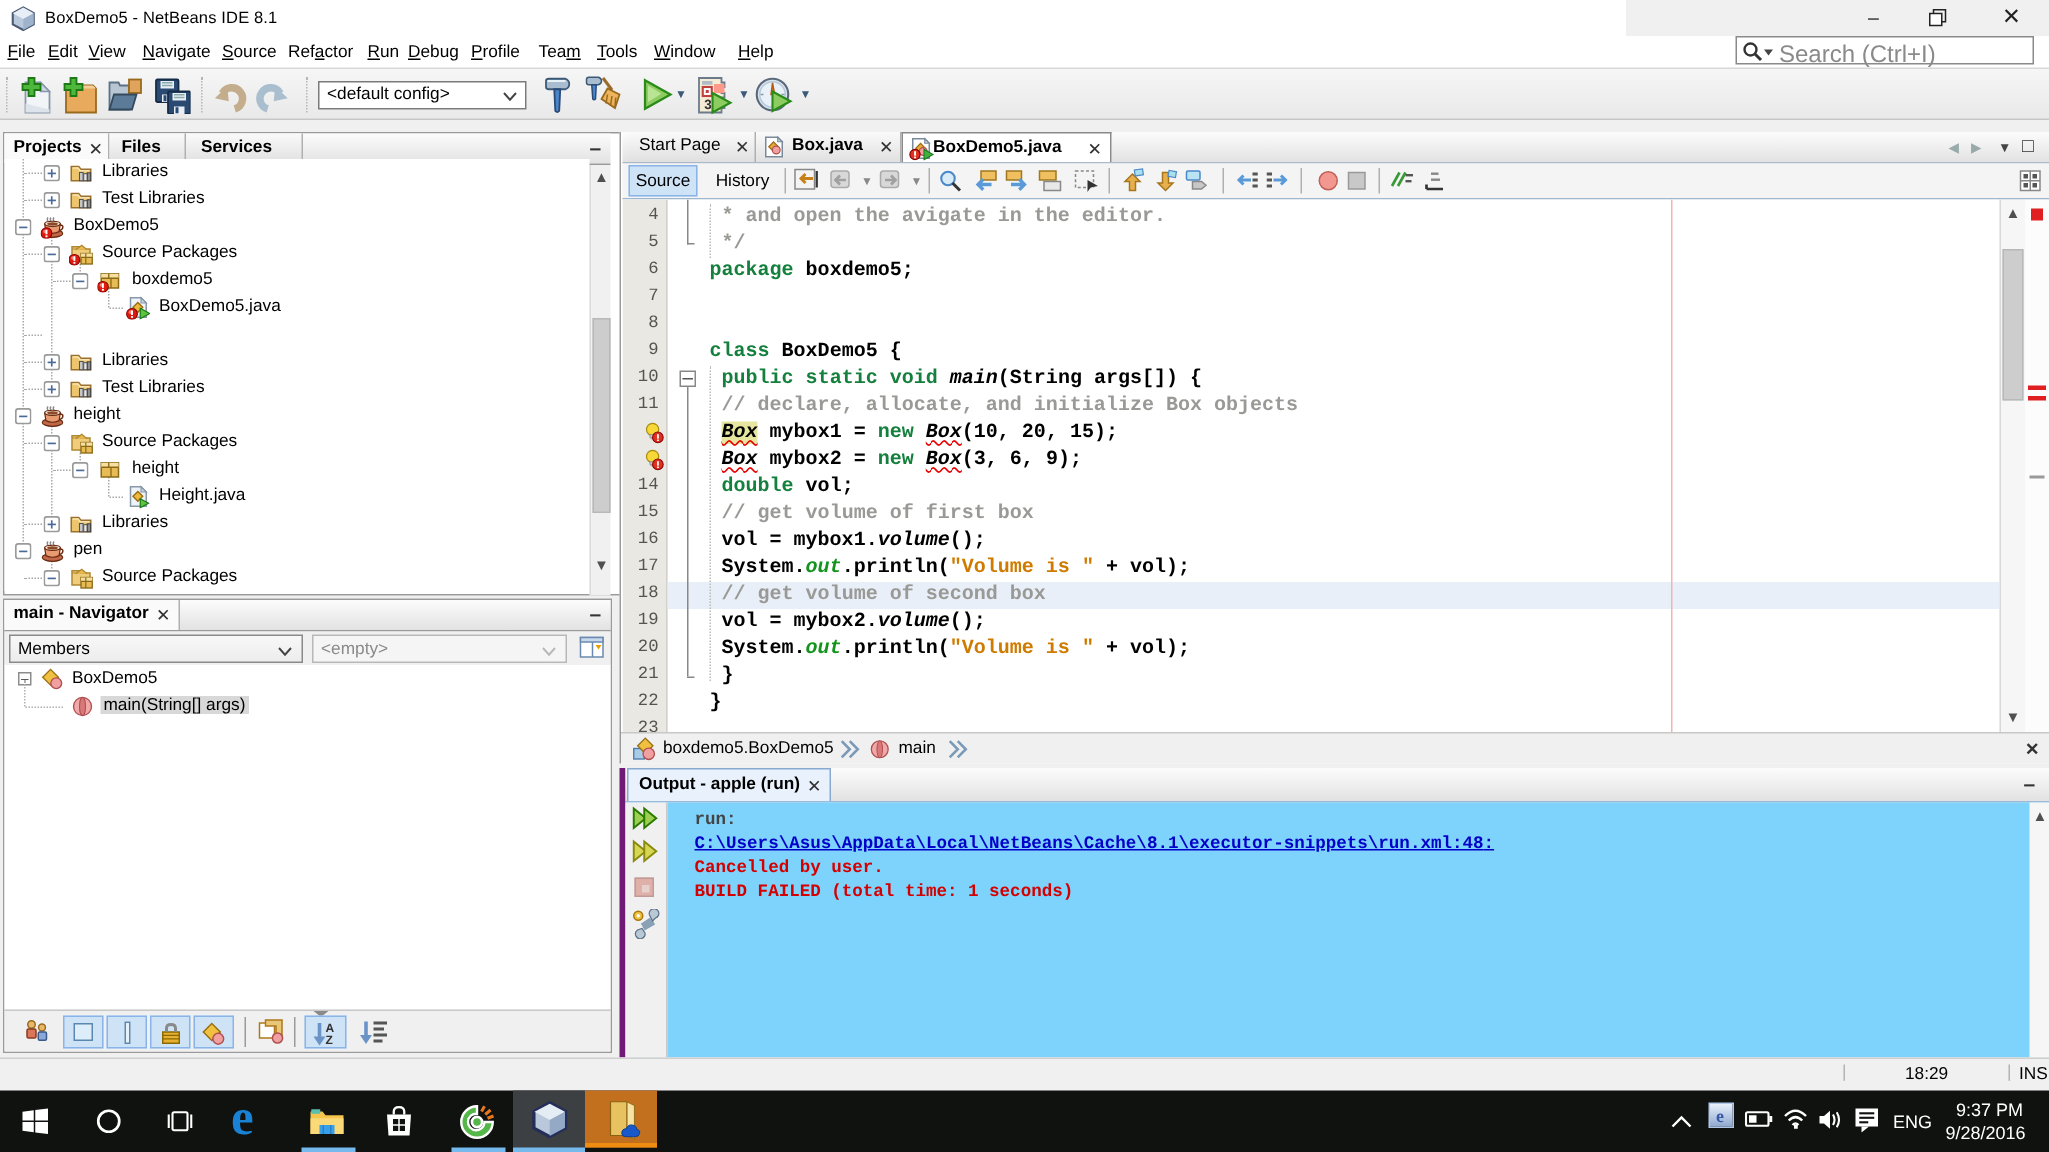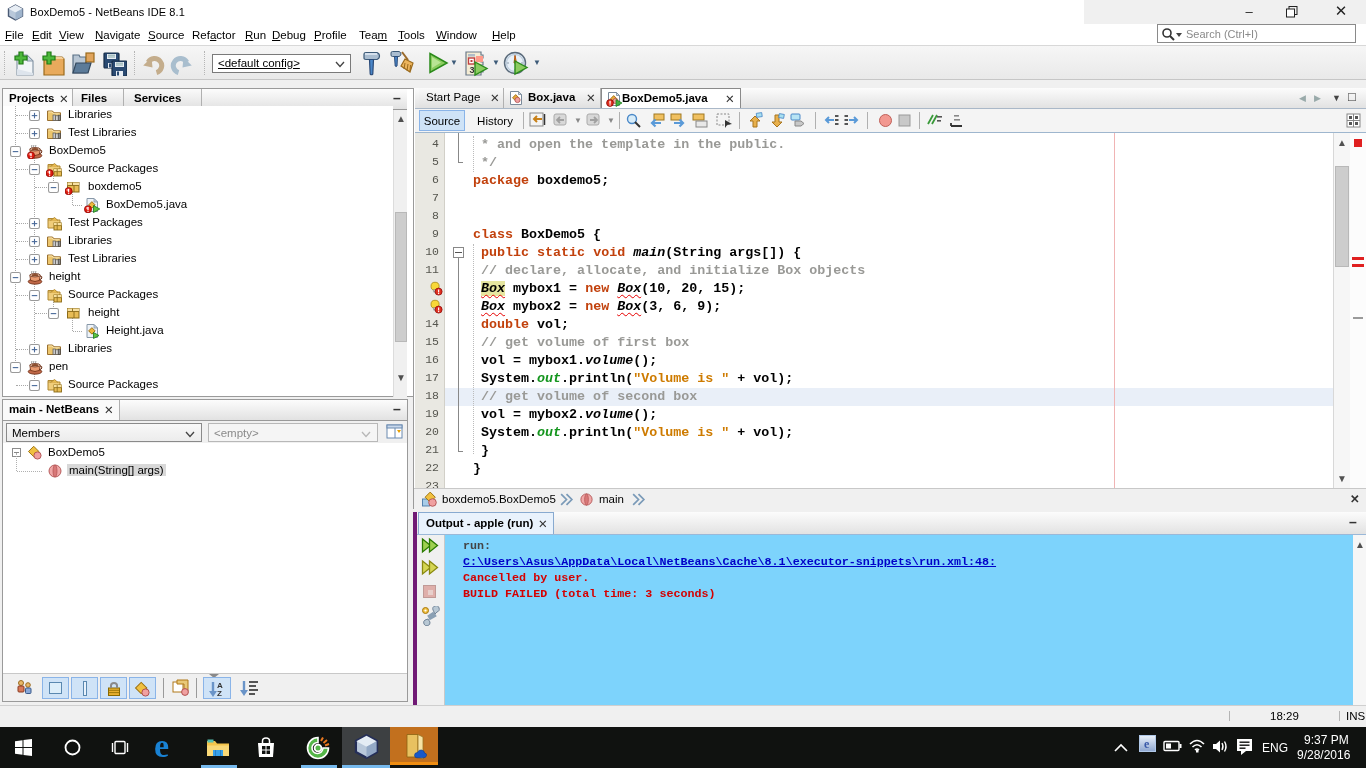--- a/index.html
+++ b/index.html
@@ -9,26 +9,26 @@
 #app { position:absolute; left:0; top:0; width:1366px; height:768px; background:#f0f0f0; }
 
 #titlebar { left:0; top:0; width:1084px; height:24px; background:#fff; }
 #title-text { left:30px; top:6px; font-size:11px; letter-spacing:0.1px; }
 .winbtn { top:4px; width:30px; height:16px; text-align:center; font-size:13px; color:#222; }
 
 #menubar { left:0; top:24px; width:1366px; height:22px; background:#fff; border-bottom:1px solid #d8d8d8; }
 #menubar span.mi { position:absolute; top:5px; font-size:11.5px; }
 
 #search { left:1157px; top:24px; width:199px; height:19px; background:#fff; border:1px solid #8a8a8a; }
-#search .ph { position:absolute; left:28px; top:3px; color:#8a8a8a; font-size:11px; }
+#search .ph { position:absolute; left:28px; top:3px; color:#8a8a8a; font-size:16px; }
 
 #toolbar { left:0; top:46px; width:1366px; height:34px; background:linear-gradient(#f6f6f6,#e9e9e9); border-bottom:1px solid #c6c6c6; }
 .tbsep { position:absolute; top:5px; width:1px; height:24px; border-left:1px dotted #b5b5b5; }
 #cfgbox { position:absolute; left:212px; top:8px; width:139px; height:19px; background:#fff; border:1px solid #7a7a7a; font-size:11.5px; }
-#cfgbox .txt { position:absolute; left:5px; top:2px;text-decoration:underline; }
+#cfgbox .txt { position:absolute; left:5px; top:2px; }
 
 
 .panel { background:#fff; border:1px solid #9a9a9a; }
 .tabstrip { position:absolute; background:linear-gradient(#fcfcfc,#e2e2e2); border-bottom:1px solid #9a9a9a; }
 .tab { position:absolute; top:0; height:100%; border-right:1px solid #b0b0b0; background:linear-gradient(#fafafa,#e0e0e0); font-size:11.5px; }
 .tab.active { background:#fafafa; font-weight:bold; }
 .tab .x { font-weight:normal; color:#333; }
 .minbtn { position:absolute; font-weight:bold; color:#333; font-size:14px; }
 
 .trow { position:absolute; height:18px; font-size:11.5px; white-space:nowrap; }
@@ -37,21 +37,21 @@
 
 .sb { background:#f0f0f0; }
 .sbthumb { position:absolute; background:#cdcdcd; border:1px solid #b8b8b8; }
 .sbarrow { position:absolute; color:#505050; font-size:10px; text-align:center; }
 
 #edit-toolbar { left:1px; top:21px; width:951px; height:24px; background:#f4f4f4; border-bottom:1px solid #9eb6ce; }
 #code { left:1px; top:45px; width:918px; height:355px; background:#fff; overflow:hidden; }
 #gutter { position:absolute; left:0; top:0; width:30px; height:355px; background:#e9e8e2; border-right:1px solid #d2d0c8; }
 .ln { position:absolute; width:22px; text-align:right; font-family:"Liberation Mono",monospace; font-size:11.5px; color:#55554e; padding-top:1px; }
 .cl { position:absolute; left:58px; font-family:"Liberation Mono",monospace; font-size:13.35px; font-weight:bold; white-space:pre; line-height:18px; }
-.kw { color:#c2410c; }
+.kw { color:#15803d; }
 .cm { color:#999996; font-weight:bold; }
 .st { color:#ce7b00; }
 .grn { color:#13951d; font-style:italic; }
 .it { font-style:italic; }
 .err { text-decoration:underline wavy #e60000 1px; text-underline-offset:2px; }
 
 #output { left:413px; top:512px; width:953px; height:193px; }
 .oline { position:absolute; font-family:"Liberation Mono",monospace; font-size:11.7px; font-weight:bold; white-space:pre; }
 
 #statusbar { left:0; top:705px; width:1366px; height:22px; background:#f0f0f0; border-top:1px solid #cfcfcf; font-size:11.5px; }
@@ -332,186 +332,169 @@
             <rect x="5.6" y="5.6" width="4.6" height="4.6" fill="#ecb93c" stroke="#9a6a10" stroke-width="0.9" transform="rotate(45 7.9 7.9)"></rect>
             <polygon points="9.5,8.5 15.8,12 9.5,15.5" fill="#5ec43e" stroke="#1a7a1a" stroke-width="0.8"></polygon>
             <circle cx="4" cy="12.3" r="3.6" fill="#dd1c10" stroke="#8a0000" stroke-width="0.7"></circle>
             <circle cx="3" cy="11.100000000000001" r="1.2" fill="#ff8a80" opacity="0.9"></circle>
             <rect x="3.35" y="9.9" width="1.3" height="3.1" fill="#fff"></rect>
             <rect x="3.35" y="13.700000000000001" width="1.3" height="1.2" fill="#fff"></rect>
           </svg>
           <span class="lbl" style="left:103px">BoxDemo5.java</span>
         </div>
       <div class="abs" style="left:13px;top:117px;width:12px;height:1px;border-top:1px dotted #a8a8a8"></div>
-      <div class="trow" style="left:0;top:108px;width:390px;">
+      <div class="abs" style="left:13px;top:135px;width:12px;height:1px;border-top:1px dotted #a8a8a8"></div>
+      <div class="trow" style="left:0;top:126px;width:390px;">
           <svg class="abs" style="left:26px;top:3.5px" width="11" height="11" viewBox="0 0 10 10">
             <rect x="0.5" y="0.5" width="9" height="9" rx="1.5" fill="#fff" stroke="#9a9a9a"></rect>
             <rect x="2.5" y="4.6" width="5" height="1" fill="#4a6a9a"></rect>
             <rect x="4.5" y="2.6" width="1" height="5" fill="#4a6a9a"></rect>
+          </svg>
+          <svg class="abs" style="left:43px;top:1px" width="16" height="16" viewBox="0 0 16 16">
+            <path d="M1.5 4 L6.5 4 L8 5.8 L14.5 5.8 L14.5 13.5 L1.5 13.5 Z" fill="#ecc56c" stroke="#9a7030" stroke-width="1"></path>
+            <path d="M2.5 5 L6 5 L7.5 6.8 L13.5 6.8" fill="none" stroke="#f8e4b0" stroke-width="1"></path>
+            <rect x="7" y="8" width="2.4" height="5.5" fill="#c8c8c8" stroke="#555" stroke-width="0.7"></rect>
+            <rect x="9.8" y="8.8" width="2.4" height="4.7" fill="#e8e8e8" stroke="#555" stroke-width="0.7"></rect>
+            <rect x="12.2" y="8.2" width="2.2" height="5.3" fill="#909090" stroke="#444" stroke-width="0.7"></rect>
+          </svg>
+          <span class="lbl" style="left:65px">Libraries</span>
+        </div>
+      <div class="abs" style="left:13px;top:153px;width:12px;height:1px;border-top:1px dotted #a8a8a8"></div>
+      <div class="trow" style="left:0;top:144px;width:390px;">
+          <svg class="abs" style="left:26px;top:3.5px" width="11" height="11" viewBox="0 0 10 10">
+            <rect x="0.5" y="0.5" width="9" height="9" rx="1.5" fill="#fff" stroke="#9a9a9a"></rect>
+            <rect x="2.5" y="4.6" width="5" height="1" fill="#4a6a9a"></rect>
+            <rect x="4.5" y="2.6" width="1" height="5" fill="#4a6a9a"></rect>
+          </svg>
+          <svg class="abs" style="left:43px;top:1px" width="16" height="16" viewBox="0 0 16 16">
+            <path d="M1.5 4 L6.5 4 L8 5.8 L14.5 5.8 L14.5 13.5 L1.5 13.5 Z" fill="#ecc56c" stroke="#9a7030" stroke-width="1"></path>
+            <path d="M2.5 5 L6 5 L7.5 6.8 L13.5 6.8" fill="none" stroke="#f8e4b0" stroke-width="1"></path>
+            <rect x="7" y="8" width="2.4" height="5.5" fill="#c8c8c8" stroke="#555" stroke-width="0.7"></rect>
+            <rect x="9.8" y="8.8" width="2.4" height="4.7" fill="#e8e8e8" stroke="#555" stroke-width="0.7"></rect>
+            <rect x="12.2" y="8.2" width="2.2" height="5.3" fill="#909090" stroke="#444" stroke-width="0.7"></rect>
+          </svg>
+          <span class="lbl" style="left:65px">Test Libraries</span>
+        </div>
+      <div class="trow" style="left:0;top:162px;width:390px;">
+          <svg class="abs" style="left:7px;top:3.5px" width="11" height="11" viewBox="0 0 10 10">
+            <rect x="0.5" y="0.5" width="9" height="9" rx="1.5" fill="#fff" stroke="#9a9a9a"></rect>
+            <rect x="2.5" y="4.6" width="5" height="1" fill="#4a6a9a"></rect>
+          </svg>
+          <svg class="abs" style="left:24px;top:1px" width="16" height="16" viewBox="0 0 16 16">
+            <path d="M5 4.5 Q4 3.2 5 2 M7 4.5 Q6 3.2 7 2 M9 4.5 Q8 3.2 9 2" stroke="#8a8a8a" fill="none" stroke-width="0.9"></path>
+            <ellipse cx="8" cy="12.6" rx="6.8" ry="2.6" fill="#c06848" stroke="#6a2a10" stroke-width="0.8"></ellipse>
+            <path d="M2.8 6.2 L3.6 11.4 Q8 13.6 12.4 11.4 L13.2 6.2 Z" fill="#e89a70" stroke="#6a2a10" stroke-width="0.8"></path>
+            <ellipse cx="8" cy="6.2" rx="5.2" ry="1.7" fill="#fce8d8" stroke="#6a2a10" stroke-width="0.8"></ellipse>
+            <ellipse cx="8" cy="6.2" rx="3.6" ry="1.1" fill="#8a4a2a"></ellipse>
+            <path d="M13 7 Q15.4 7 14.8 9 Q14.3 10.6 12.6 10.4" fill="none" stroke="#6a2a10" stroke-width="1"></path>
+          </svg>
+          <span class="lbl" style="left:46px">height</span>
+        </div>
+      <div class="abs" style="left:13px;top:189px;width:12px;height:1px;border-top:1px dotted #a8a8a8"></div>
+      <div class="trow" style="left:0;top:180px;width:390px;">
+          <svg class="abs" style="left:26px;top:3.5px" width="11" height="11" viewBox="0 0 10 10">
+            <rect x="0.5" y="0.5" width="9" height="9" rx="1.5" fill="#fff" stroke="#9a9a9a"></rect>
+            <rect x="2.5" y="4.6" width="5" height="1" fill="#4a6a9a"></rect>
           </svg>
           <svg class="abs" style="left:43px;top:1px" width="16" height="16" viewBox="0 0 16 16">
             <path d="M2 3.5 L8 3.5 L8 5 L14 5 L14 13 L2 13 Z" fill="#f0cd7a" stroke="#b08830" stroke-width="1"></path>
             <path d="M2 5 L8 5" stroke="#b08830" stroke-width="0.8"></path>
             <path d="M4.5 5.5 L8.5 2.5 L12 5.5" fill="#e8ba50" stroke="#b08830" stroke-width="0.9"></path>
             <rect x="8" y="8" width="7.5" height="7" fill="#e8bc55" stroke="#8a6a18" stroke-width="0.9"></rect>
             <rect x="8" y="8" width="7.5" height="2.6" fill="#f6dfa0"></rect>
             <line x1="11.2" y1="8" x2="11.2" y2="15" stroke="#8a6a18" stroke-width="0.8"></line>
             <line x1="8" y1="10.6" x2="15.5" y2="10.6" stroke="#8a6a18" stroke-width="0.8"></line>
           </svg>
-          <span class="lbl" style="left:65px">Test Packages</span>
-        </div>
-      <div class="abs" style="left:13px;top:135px;width:12px;height:1px;border-top:1px dotted #a8a8a8"></div>
-      <div class="trow" style="left:0;top:126px;width:390px;">
+          <span class="lbl" style="left:65px">Source Packages</span>
+        </div>
+      <div class="abs" style="left:32px;top:207px;width:12px;height:1px;border-top:1px dotted #a8a8a8"></div>
+      <div class="trow" style="left:0;top:198px;width:390px;">
+          <svg class="abs" style="left:45px;top:3.5px" width="11" height="11" viewBox="0 0 10 10">
+            <rect x="0.5" y="0.5" width="9" height="9" rx="1.5" fill="#fff" stroke="#9a9a9a"></rect>
+            <rect x="2.5" y="4.6" width="5" height="1" fill="#4a6a9a"></rect>
+          </svg>
+          <svg class="abs" style="left:62px;top:1px" width="16" height="16" viewBox="0 0 16 16">
+            <rect x="2.5" y="3.5" width="11.5" height="9.5" fill="#e8bc55" stroke="#8a6a18" stroke-width="1"></rect>
+            <rect x="2.5" y="3.5" width="11.5" height="3" fill="#f6dfa0"></rect>
+            <line x1="7.5" y1="3.5" x2="7.5" y2="6.5" stroke="#8a6a18" stroke-width="0.9"></line>
+            <line x1="9" y1="6.5" x2="9" y2="13" stroke="#8a6a18" stroke-width="0.9"></line>
+            <line x1="2.5" y1="6.5" x2="14" y2="6.5" stroke="#8a6a18" stroke-width="0.9"></line>
+          </svg>
+          <span class="lbl" style="left:85px">height</span>
+        </div>
+      <div class="abs" style="left:70px;top:225px;width:9px;height:1px;border-top:1px dotted #a8a8a8"></div>
+      <div class="trow" style="left:0;top:216px;width:390px;">
+          <svg class="abs" style="left:81px;top:1px" width="16" height="16" viewBox="0 0 16 16">
+            <path d="M3 1.5 L10 1.5 L13.5 5 L13.5 14.5 L3 14.5 Z" fill="#eef3f8" stroke="#8898a8" stroke-width="1"></path>
+            <path d="M10 1.5 L13.5 5 L10 5 Z" fill="#c8d8e8" stroke="#8898a8" stroke-width="0.8"></path>
+            <rect x="5.6" y="5.6" width="4.6" height="4.6" fill="#ecb93c" stroke="#9a6a10" stroke-width="0.9" transform="rotate(45 7.9 7.9)"></rect>
+            <polygon points="9.5,9.5 15,12.5 9.5,15.5" fill="#5ec43e" stroke="#1a7a1a" stroke-width="0.8"></polygon>
+          </svg>
+          <span class="lbl" style="left:103px">Height.java</span>
+        </div>
+      <div class="abs" style="left:13px;top:243px;width:12px;height:1px;border-top:1px dotted #a8a8a8"></div>
+      <div class="trow" style="left:0;top:234px;width:390px;">
           <svg class="abs" style="left:26px;top:3.5px" width="11" height="11" viewBox="0 0 10 10">
             <rect x="0.5" y="0.5" width="9" height="9" rx="1.5" fill="#fff" stroke="#9a9a9a"></rect>
             <rect x="2.5" y="4.6" width="5" height="1" fill="#4a6a9a"></rect>
             <rect x="4.5" y="2.6" width="1" height="5" fill="#4a6a9a"></rect>
           </svg>
           <svg class="abs" style="left:43px;top:1px" width="16" height="16" viewBox="0 0 16 16">
             <path d="M1.5 4 L6.5 4 L8 5.8 L14.5 5.8 L14.5 13.5 L1.5 13.5 Z" fill="#ecc56c" stroke="#9a7030" stroke-width="1"></path>
             <path d="M2.5 5 L6 5 L7.5 6.8 L13.5 6.8" fill="none" stroke="#f8e4b0" stroke-width="1"></path>
             <rect x="7" y="8" width="2.4" height="5.5" fill="#c8c8c8" stroke="#555" stroke-width="0.7"></rect>
             <rect x="9.8" y="8.8" width="2.4" height="4.7" fill="#e8e8e8" stroke="#555" stroke-width="0.7"></rect>
             <rect x="12.2" y="8.2" width="2.2" height="5.3" fill="#909090" stroke="#444" stroke-width="0.7"></rect>
           </svg>
           <span class="lbl" style="left:65px">Libraries</span>
         </div>
-      <div class="abs" style="left:13px;top:153px;width:12px;height:1px;border-top:1px dotted #a8a8a8"></div>
-      <div class="trow" style="left:0;top:144px;width:390px;">
-          <svg class="abs" style="left:26px;top:3.5px" width="11" height="11" viewBox="0 0 10 10">
-            <rect x="0.5" y="0.5" width="9" height="9" rx="1.5" fill="#fff" stroke="#9a9a9a"></rect>
-            <rect x="2.5" y="4.6" width="5" height="1" fill="#4a6a9a"></rect>
-            <rect x="4.5" y="2.6" width="1" height="5" fill="#4a6a9a"></rect>
-          </svg>
-          <svg class="abs" style="left:43px;top:1px" width="16" height="16" viewBox="0 0 16 16">
-            <path d="M1.5 4 L6.5 4 L8 5.8 L14.5 5.8 L14.5 13.5 L1.5 13.5 Z" fill="#ecc56c" stroke="#9a7030" stroke-width="1"></path>
-            <path d="M2.5 5 L6 5 L7.5 6.8 L13.5 6.8" fill="none" stroke="#f8e4b0" stroke-width="1"></path>
-            <rect x="7" y="8" width="2.4" height="5.5" fill="#c8c8c8" stroke="#555" stroke-width="0.7"></rect>
-            <rect x="9.8" y="8.8" width="2.4" height="4.7" fill="#e8e8e8" stroke="#555" stroke-width="0.7"></rect>
-            <rect x="12.2" y="8.2" width="2.2" height="5.3" fill="#909090" stroke="#444" stroke-width="0.7"></rect>
-          </svg>
-          <span class="lbl" style="left:65px">Test Libraries</span>
-        </div>
-      <div class="trow" style="left:0;top:162px;width:390px;">
+      <div class="trow" style="left:0;top:252px;width:390px;">
           <svg class="abs" style="left:7px;top:3.5px" width="11" height="11" viewBox="0 0 10 10">
             <rect x="0.5" y="0.5" width="9" height="9" rx="1.5" fill="#fff" stroke="#9a9a9a"></rect>
             <rect x="2.5" y="4.6" width="5" height="1" fill="#4a6a9a"></rect>
           </svg>
           <svg class="abs" style="left:24px;top:1px" width="16" height="16" viewBox="0 0 16 16">
             <path d="M5 4.5 Q4 3.2 5 2 M7 4.5 Q6 3.2 7 2 M9 4.5 Q8 3.2 9 2" stroke="#8a8a8a" fill="none" stroke-width="0.9"></path>
             <ellipse cx="8" cy="12.6" rx="6.8" ry="2.6" fill="#c06848" stroke="#6a2a10" stroke-width="0.8"></ellipse>
             <path d="M2.8 6.2 L3.6 11.4 Q8 13.6 12.4 11.4 L13.2 6.2 Z" fill="#e89a70" stroke="#6a2a10" stroke-width="0.8"></path>
             <ellipse cx="8" cy="6.2" rx="5.2" ry="1.7" fill="#fce8d8" stroke="#6a2a10" stroke-width="0.8"></ellipse>
             <ellipse cx="8" cy="6.2" rx="3.6" ry="1.1" fill="#8a4a2a"></ellipse>
             <path d="M13 7 Q15.4 7 14.8 9 Q14.3 10.6 12.6 10.4" fill="none" stroke="#6a2a10" stroke-width="1"></path>
           </svg>
-          <span class="lbl" style="left:46px">height</span>
-        </div>
-      <div class="abs" style="left:13px;top:189px;width:12px;height:1px;border-top:1px dotted #a8a8a8"></div>
-      <div class="trow" style="left:0;top:180px;width:390px;">
+          <span class="lbl" style="left:46px">pen</span>
+        </div>
+      <div class="abs" style="left:13px;top:279px;width:12px;height:1px;border-top:1px dotted #a8a8a8"></div>
+      <div class="trow" style="left:0;top:270px;width:390px;">
           <svg class="abs" style="left:26px;top:3.5px" width="11" height="11" viewBox="0 0 10 10">
             <rect x="0.5" y="0.5" width="9" height="9" rx="1.5" fill="#fff" stroke="#9a9a9a"></rect>
             <rect x="2.5" y="4.6" width="5" height="1" fill="#4a6a9a"></rect>
           </svg>
           <svg class="abs" style="left:43px;top:1px" width="16" height="16" viewBox="0 0 16 16">
             <path d="M2 3.5 L8 3.5 L8 5 L14 5 L14 13 L2 13 Z" fill="#f0cd7a" stroke="#b08830" stroke-width="1"></path>
             <path d="M2 5 L8 5" stroke="#b08830" stroke-width="0.8"></path>
             <path d="M4.5 5.5 L8.5 2.5 L12 5.5" fill="#e8ba50" stroke="#b08830" stroke-width="0.9"></path>
             <rect x="8" y="8" width="7.5" height="7" fill="#e8bc55" stroke="#8a6a18" stroke-width="0.9"></rect>
             <rect x="8" y="8" width="7.5" height="2.6" fill="#f6dfa0"></rect>
             <line x1="11.2" y1="8" x2="11.2" y2="15" stroke="#8a6a18" stroke-width="0.8"></line>
             <line x1="8" y1="10.6" x2="15.5" y2="10.6" stroke="#8a6a18" stroke-width="0.8"></line>
           </svg>
           <span class="lbl" style="left:65px">Source Packages</span>
         </div>
-      <div class="abs" style="left:32px;top:207px;width:12px;height:1px;border-top:1px dotted #a8a8a8"></div>
-      <div class="trow" style="left:0;top:198px;width:390px;">
-          <svg class="abs" style="left:45px;top:3.5px" width="11" height="11" viewBox="0 0 10 10">
-            <rect x="0.5" y="0.5" width="9" height="9" rx="1.5" fill="#fff" stroke="#9a9a9a"></rect>
-            <rect x="2.5" y="4.6" width="5" height="1" fill="#4a6a9a"></rect>
-          </svg>
-          <svg class="abs" style="left:62px;top:1px" width="16" height="16" viewBox="0 0 16 16">
-            <rect x="2.5" y="3.5" width="11.5" height="9.5" fill="#e8bc55" stroke="#8a6a18" stroke-width="1"></rect>
-            <rect x="2.5" y="3.5" width="11.5" height="3" fill="#f6dfa0"></rect>
-            <line x1="7.5" y1="3.5" x2="7.5" y2="6.5" stroke="#8a6a18" stroke-width="0.9"></line>
-            <line x1="9" y1="6.5" x2="9" y2="13" stroke="#8a6a18" stroke-width="0.9"></line>
-            <line x1="2.5" y1="6.5" x2="14" y2="6.5" stroke="#8a6a18" stroke-width="0.9"></line>
-          </svg>
-          <span class="lbl" style="left:85px">height</span>
-        </div>
-      <div class="abs" style="left:70px;top:225px;width:9px;height:1px;border-top:1px dotted #a8a8a8"></div>
-      <div class="trow" style="left:0;top:216px;width:390px;">
-          <svg class="abs" style="left:81px;top:1px" width="16" height="16" viewBox="0 0 16 16">
-            <path d="M3 1.5 L10 1.5 L13.5 5 L13.5 14.5 L3 14.5 Z" fill="#eef3f8" stroke="#8898a8" stroke-width="1"></path>
-            <path d="M10 1.5 L13.5 5 L10 5 Z" fill="#c8d8e8" stroke="#8898a8" stroke-width="0.8"></path>
-            <rect x="5.6" y="5.6" width="4.6" height="4.6" fill="#ecb93c" stroke="#9a6a10" stroke-width="0.9" transform="rotate(45 7.9 7.9)"></rect>
-            <polygon points="9.5,9.5 15,12.5 9.5,15.5" fill="#5ec43e" stroke="#1a7a1a" stroke-width="0.8"></polygon>
-          </svg>
-          <span class="lbl" style="left:103px">Height.java</span>
-        </div>
-      <div class="abs" style="left:13px;top:243px;width:12px;height:1px;border-top:1px dotted #a8a8a8"></div>
-      <div class="trow" style="left:0;top:234px;width:390px;">
-          <svg class="abs" style="left:26px;top:3.5px" width="11" height="11" viewBox="0 0 10 10">
-            <rect x="0.5" y="0.5" width="9" height="9" rx="1.5" fill="#fff" stroke="#9a9a9a"></rect>
-            <rect x="2.5" y="4.6" width="5" height="1" fill="#4a6a9a"></rect>
-            <rect x="4.5" y="2.6" width="1" height="5" fill="#4a6a9a"></rect>
-          </svg>
-          <svg class="abs" style="left:43px;top:1px" width="16" height="16" viewBox="0 0 16 16">
-            <path d="M1.5 4 L6.5 4 L8 5.8 L14.5 5.8 L14.5 13.5 L1.5 13.5 Z" fill="#ecc56c" stroke="#9a7030" stroke-width="1"></path>
-            <path d="M2.5 5 L6 5 L7.5 6.8 L13.5 6.8" fill="none" stroke="#f8e4b0" stroke-width="1"></path>
-            <rect x="7" y="8" width="2.4" height="5.5" fill="#c8c8c8" stroke="#555" stroke-width="0.7"></rect>
-            <rect x="9.8" y="8.8" width="2.4" height="4.7" fill="#e8e8e8" stroke="#555" stroke-width="0.7"></rect>
-            <rect x="12.2" y="8.2" width="2.2" height="5.3" fill="#909090" stroke="#444" stroke-width="0.7"></rect>
-          </svg>
-          <span class="lbl" style="left:65px">Libraries</span>
-        </div>
-      <div class="trow" style="left:0;top:252px;width:390px;">
-          <svg class="abs" style="left:7px;top:3.5px" width="11" height="11" viewBox="0 0 10 10">
-            <rect x="0.5" y="0.5" width="9" height="9" rx="1.5" fill="#fff" stroke="#9a9a9a"></rect>
-            <rect x="2.5" y="4.6" width="5" height="1" fill="#4a6a9a"></rect>
-          </svg>
-          <svg class="abs" style="left:24px;top:1px" width="16" height="16" viewBox="0 0 16 16">
-            <path d="M5 4.5 Q4 3.2 5 2 M7 4.5 Q6 3.2 7 2 M9 4.5 Q8 3.2 9 2" stroke="#8a8a8a" fill="none" stroke-width="0.9"></path>
-            <ellipse cx="8" cy="12.6" rx="6.8" ry="2.6" fill="#c06848" stroke="#6a2a10" stroke-width="0.8"></ellipse>
-            <path d="M2.8 6.2 L3.6 11.4 Q8 13.6 12.4 11.4 L13.2 6.2 Z" fill="#e89a70" stroke="#6a2a10" stroke-width="0.8"></path>
-            <ellipse cx="8" cy="6.2" rx="5.2" ry="1.7" fill="#fce8d8" stroke="#6a2a10" stroke-width="0.8"></ellipse>
-            <ellipse cx="8" cy="6.2" rx="3.6" ry="1.1" fill="#8a4a2a"></ellipse>
-            <path d="M13 7 Q15.4 7 14.8 9 Q14.3 10.6 12.6 10.4" fill="none" stroke="#6a2a10" stroke-width="1"></path>
-          </svg>
-          <span class="lbl" style="left:46px">pen</span>
-        </div>
-      <div class="abs" style="left:13px;top:279px;width:12px;height:1px;border-top:1px dotted #a8a8a8"></div>
-      <div class="trow" style="left:0;top:270px;width:390px;">
-          <svg class="abs" style="left:26px;top:3.5px" width="11" height="11" viewBox="0 0 10 10">
-            <rect x="0.5" y="0.5" width="9" height="9" rx="1.5" fill="#fff" stroke="#9a9a9a"></rect>
-            <rect x="2.5" y="4.6" width="5" height="1" fill="#4a6a9a"></rect>
-          </svg>
-          <svg class="abs" style="left:43px;top:1px" width="16" height="16" viewBox="0 0 16 16">
-            <path d="M2 3.5 L8 3.5 L8 5 L14 5 L14 13 L2 13 Z" fill="#f0cd7a" stroke="#b08830" stroke-width="1"></path>
-            <path d="M2 5 L8 5" stroke="#b08830" stroke-width="0.8"></path>
-            <path d="M4.5 5.5 L8.5 2.5 L12 5.5" fill="#e8ba50" stroke="#b08830" stroke-width="0.9"></path>
-            <rect x="8" y="8" width="7.5" height="7" fill="#e8bc55" stroke="#8a6a18" stroke-width="0.9"></rect>
-            <rect x="8" y="8" width="7.5" height="2.6" fill="#f6dfa0"></rect>
-            <line x1="11.2" y1="8" x2="11.2" y2="15" stroke="#8a6a18" stroke-width="0.8"></line>
-            <line x1="8" y1="10.6" x2="15.5" y2="10.6" stroke="#8a6a18" stroke-width="0.8"></line>
-          </svg>
-          <span class="lbl" style="left:65px">Source Packages</span>
-        </div>
     </div>
     <div class="abs sb" style="left:390px;top:21px;width:14px;height:287px;border-left:1px solid #dcdcdc;">
       <div class="sbarrow" style="left:2px;top:3px;width:10px;">▲</div>
       <div class="sbthumb" style="left:1px;top:102px;width:12px;height:130px;"></div>
       <div class="sbarrow" style="left:2px;top:262px;width:10px;">▼</div>
     </div>
   </div>
 
   <div id="navigator" class="abs panel" style="left:2px;top:399px;width:406px;height:303px;">
     <div class="tabstrip" style="left:0;top:0;width:404px;height:21px;">
       <div class="tab active" style="left:0;width:117px;">
-          <span style="position:absolute;left:6px;top:3px">main - NetBeans</span>
+          <span style="position:absolute;left:6px;top:3px">main - Navigator</span>
           <span class="x" style="position:absolute;left:101px;top:3px">✕</span>
         </div>
       <span class="minbtn" style="left:390px;top:1px">–</span>
     </div>
     <div class="abs" style="left:0;top:21px;width:404px;height:23px;background:#f0f0f0;border-bottom:1px solid #d0d0d0">
       <div class="abs" style="left:3px;top:2px;width:196px;height:19px;background:linear-gradient(#f8f8f8,#ececec);border:1px solid #8a8a8a;">
         <span class="abs" style="left:5px;top:3px">Members</span>
         <svg class="abs" style="right:6px;top:7px" width="10" height="7" viewBox="0 0 10 7">
             <path d="M1 1 L5 5.5 L9 1" fill="none" stroke="#444" stroke-width="1.3"></path>
           </svg>
@@ -741,21 +724,21 @@
       <div class="abs" style="left:58px;top:3px;width:1px;height:36px;border-left:1px dotted #bbb"></div>
       <div class="abs" style="left:58px;top:111px;width:1px;height:210px;border-left:1px dotted #bbb"></div>
       <div class="abs" style="left:43px;top:0px;width:1px;height:30px;background:#888"></div>
       <div class="abs" style="left:43px;top:29px;width:5px;height:1px;background:#888"></div>
       <div class="abs" style="left:38px;top:114px;width:11px;height:11px;background:#fff;border:1px solid #888"></div>
       <div class="abs" style="left:40px;top:119px;width:7px;height:1px;background:#555"></div>
       <div class="abs" style="left:43px;top:125px;width:1px;height:193px;background:#888"></div>
       <div class="abs" style="left:43px;top:318px;width:5px;height:1px;background:#888"></div>
       <div class="abs" style="left:699px;top:0;width:1px;height:355px;background:#f0b4b4"></div>
       <div class="ln" style="left:2px;top:3px;">4</div>
-        <div class="cl" style="top:3px;"><span class="cm"> * and open the template in the public.</span></div>
+        <div class="cl" style="top:3px;"><span class="cm"> * and open the avigate in the editor.</span></div>
       <div class="ln" style="left:2px;top:21px;">5</div>
         <div class="cl" style="top:21px;"><span class="cm"> */</span></div>
       <div class="ln" style="left:2px;top:39px;">6</div>
         <div class="cl" style="top:39px;"><span class="kw">package</span> boxdemo5;</div>
       <div class="ln" style="left:2px;top:57px;">7</div>
         <div class="cl" style="top:57px;"></div>
       <div class="ln" style="left:2px;top:75px;">8</div>
         <div class="cl" style="top:75px;"></div>
       <div class="ln" style="left:2px;top:93px;">9</div>
         <div class="cl" style="top:93px;"><span class="kw">class</span> BoxDemo5 {</div>
@@ -864,21 +847,21 @@
           <path d="M7 11 L13 7 M8 13 L15 9" stroke="#8aa0b4" stroke-width="3"></path>
           <path d="M4 14 A 3.2 3.2 0 1 0 9 16 L7 13 Z" fill="#b8c8d4" stroke="#5a7086" stroke-width="0.8"></path>
           <path d="M16 6 A 3.2 3.2 0 1 0 12 4 L14 8 Z" fill="#b8c8d4" stroke="#5a7086" stroke-width="0.8"></path>
           <circle cx="4.5" cy="4.5" r="3" fill="#f0c040" stroke="#a8780c" stroke-width="1"></circle>
           <circle cx="4.5" cy="4.5" r="1.1" fill="#fff"></circle>
         </svg>
       </div>
       <div class="oline" style="left:46px;top:4px;color:#444">run:</div>
       <div class="oline" style="left:46px;top:20px;color:#0000c8;text-decoration:underline;">C:\Users\Asus\AppData\Local\NetBeans\Cache\8.1\executor-snippets\run.xml:48<span style="text-decoration:none;color:#0000c8">:</span></div>
       <div class="oline" style="left:46px;top:36px;color:#d40000">Cancelled by user.</div>
-      <div class="oline" style="left:46px;top:52px;color:#d40000">BUILD FAILED (total time: 3 seconds)</div>
+      <div class="oline" style="left:46px;top:52px;color:#d40000">BUILD FAILED (total time: 1 seconds)</div>
       <div class="abs" style="left:936px;top:0;width:15px;height:170px;background:#f6f6f6;">
         <div class="sbarrow" style="left:2px;top:4px;width:10px;">▲</div>
       </div>
     </div>
   </div>
 
   <div id="statusbar" class="abs">
     <span class="abs" style="left:1270px;top:4px">18:29</span>
     <span class="abs" style="left:1228px;top:3px;color:#b0b0b0">|</span>
     <span class="abs" style="left:1338px;top:3px;color:#b0b0b0">|</span>

